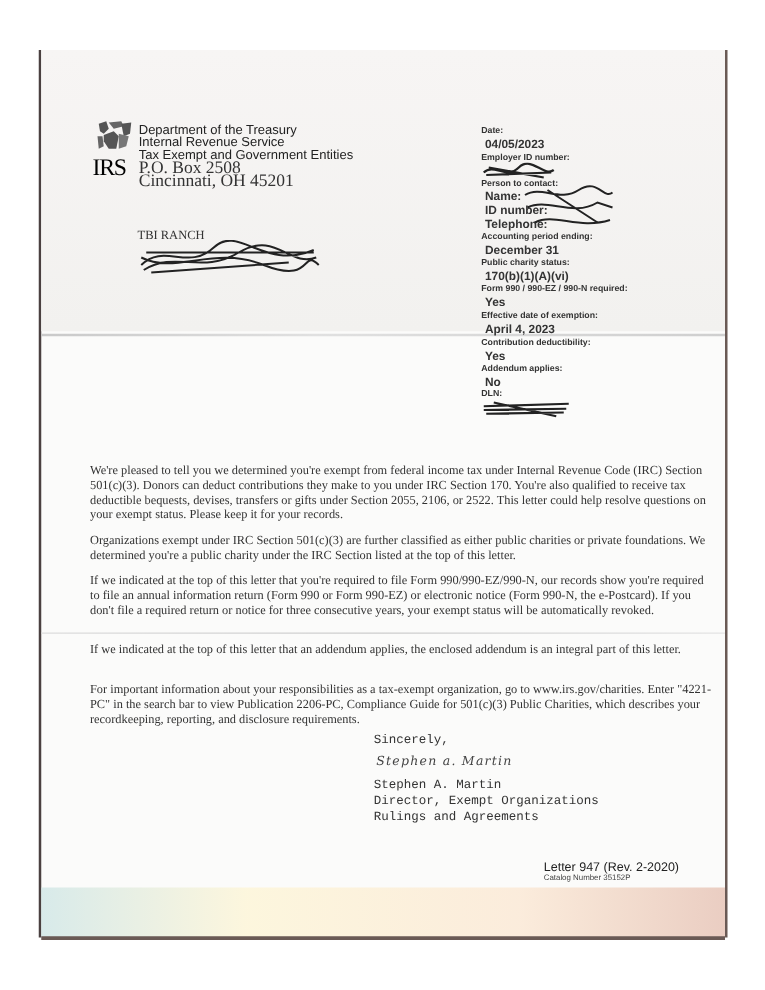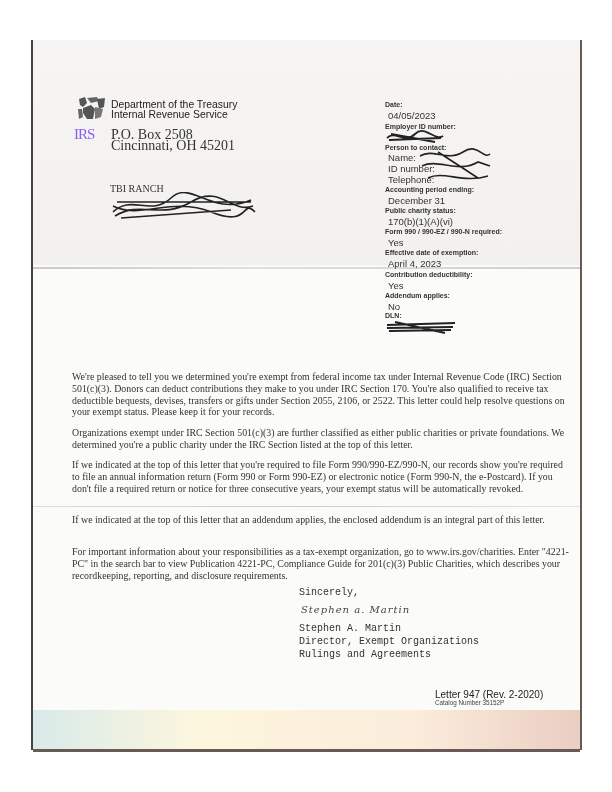--- a/index.html
+++ b/index.html
@@ -32,41 +32,41 @@
     background:linear-gradient(90deg,#cfe6e6 0%,#fdf5d6 30%,#fbe8d4 70%,#e6c2b4 100%);
     opacity:.8;
   }
   .bottom-edge {
     position:absolute; left:0; bottom:-2px; width:100%; height:3px; background:#6a5a55;
   }
 
   
   .logo { position:absolute; left:41px; top:55px; width:36px; height:46px; }
   .logo .eagle { width:30px; height:26px; margin-left:3px; }
-  .logo .irs { font-family:"Liberation Serif", serif; font-size:15px; color:#8b5cf6; line-height:18px; letter-spacing:-1px; }
+  .logo .irs { font-family:"Liberation Serif", serif; font-size:19px; color:#000000; line-height:18px; letter-spacing:-1px; }
   .lh-bold {
     position:absolute; left:78px; font-family:"Liberation Sans", sans-serif;
     font-weight:normal; font-size:10.4px; color:#222; line-height:11px;
   }
   .lh-serif {
     position:absolute; left:78px; font-family:"Liberation Serif", serif;
     font-size:14px; color:#333; line-height:11px;
   }
 
   .recipient { position:absolute; left:77px; top:143px; font-size:10px; color:#333;text-align:right; }
   .scribble { position:absolute; }
 
   
   .rc-label {
     position:absolute; left:352px; font-family:"Liberation Sans", sans-serif;
     font-weight:bold; font-size:7px; color:#333;
   }
   .rc-value {
     position:absolute; left:355px; font-family:"Liberation Sans", sans-serif;
-    font-size:9.5px; color:#333;
+    font-size:9.5px; color:#333;font-weight:bold;
   }
 
   
   .body-text {
     position:absolute; left:39px; width:500px;
     font-family:"Liberation Serif", serif; font-size:9.9px; line-height:11.8px; color:#333;
   }
   .sig-block { position:absolute; left:266px; font-family:Liberation Mono, monospace; font-size:10px; color:#333; line-height:12.5px; }
   .signature { position:absolute; left:268px; top:564px; font-family:"DejaVu Serif", serif; font-style:italic; font-size:10px; color:#444; letter-spacing:1px; }
   .footer-title { position:absolute; left:402px; top:649px; font-family:"Liberation Sans", sans-serif; font-weight:normal; font-size:10px; color:#222; }
@@ -88,20 +88,21 @@
       <path d="M10 3 L20 2 L22 6 L14 8 Z" fill="#666"></path>
       <path d="M20 4 L28 3 L27 12 L22 14 Z" fill="#555"></path>
       <path d="M6 13 L14 10 L18 14 L16 24 L10 24 L6 18 Z" fill="#555"></path>
       <path d="M18 12 L26 14 L24 22 L18 24 Z" fill="#777"></path>
       <path d="M1 14 L5 14 L6 22 L2 24 Z" fill="#666"></path>
     </svg>
     <div class="irs">IRS</div>
   </div>
   <div class="lh-bold" style="top:59px">Department of the Treasury</div>
   <div class="lh-bold" style="top:69px">Internal Revenue Service</div>
+  <div class="lh-bold" style="top:79px">Tax Exempt and Government Entities</div>
   <div class="lh-serif" style="top:89px">P.O. Box 2508</div>
   <div class="lh-serif" style="top:100px">Cincinnati, OH 45201</div>
 
   <div class="recipient">TBI RANCH</div>
   <svg class="scribble" style="left:78px; top:152px" width="145" height="30">
     <path d="M2 20 C20 2, 40 25, 60 6 S 100 25, 140 8 M4 24 C30 8, 50 28, 80 10 S 120 22, 142 14 M2 14 C 30 28, 60 4, 100 20 S 130 6, 144 20 M6 10 L140 10 M10 26 L120 18" stroke="#222" stroke-width="1.6" fill="none"></path>
   </svg>
 
   <div class="rc-label" style="top:61px">Date:</div>
   <div class="rc-value" style="top:70px">04/05/2023</div>
@@ -130,21 +131,21 @@
   <div class="rc-value" style="top:261px">No</div>
   <div class="rc-label" style="top:272px">DLN:</div>
   <svg class="scribble" style="left:352px; top:279px" width="72" height="16">
     <path d="M2 6 L70 4 M2 9 L68 8 M4 12 L66 11 M10 3 L60 14" stroke="#222" stroke-width="1.8" fill="none"></path>
   </svg>
 
   <div class="body-text" style="top:331px">We're pleased to tell you we determined you're exempt from federal income tax under Internal Revenue Code (IRC) Section 501(c)(3). Donors can deduct contributions they make to you under IRC Section 170. You're also qualified to receive tax deductible bequests, devises, transfers or gifts under Section 2055, 2106, or 2522. This letter could help resolve questions on your exempt status. Please keep it for your records.</div>
   <div class="body-text" style="top:387px">Organizations exempt under IRC Section 501(c)(3) are further classified as either public charities or private foundations. We determined you're a public charity under the IRC Section listed at the top of this letter.</div>
   <div class="body-text" style="top:419px">If we indicated at the top of this letter that you're required to file Form 990/990-EZ/990-N, our records show you're required to file an annual information return (Form 990 or Form 990-EZ) or electronic notice (Form 990-N, the e-Postcard). If you don't file a required return or notice for three consecutive years, your exempt status will be automatically revoked.</div>
   <div class="body-text" style="top:474px">If we indicated at the top of this letter that an addendum applies, the enclosed addendum is an integral part of this letter.</div>
-  <div class="body-text" style="top:506px">For important information about your responsibilities as a tax-exempt organization, go to www.irs.gov/charities. Enter "4221-PC" in the search bar to view Publication 4221-PC, Compliance Guide for 201(c)(3) Public Charities, which describes your recordkeeping, reporting, and disclosure requirements.</div>
+  <div class="body-text" style="top:506px">For important information about your responsibilities as a tax-exempt organization, go to www.irs.gov/charities. Enter "4221-PC" in the search bar to view Publication 2206-PC, Compliance Guide for 501(c)(3) Public Charities, which describes your recordkeeping, reporting, and disclosure requirements.</div>
 
   <div class="sig-block" style="top:547px">Sincerely,</div>
   <div class="signature">Stephen a. Martin</div>
   <div class="sig-block" style="top:583px">Stephen A. Martin</div>
   <div class="sig-block" style="top:596px">Director, Exempt Organizations</div>
   <div class="sig-block" style="top:609px">Rulings and Agreements</div>
 
   <div class="footer-title">Letter 947 (Rev. 2-2020)</div>
   <div class="footer-cat">Catalog Number 35152P</div>
 </div>

